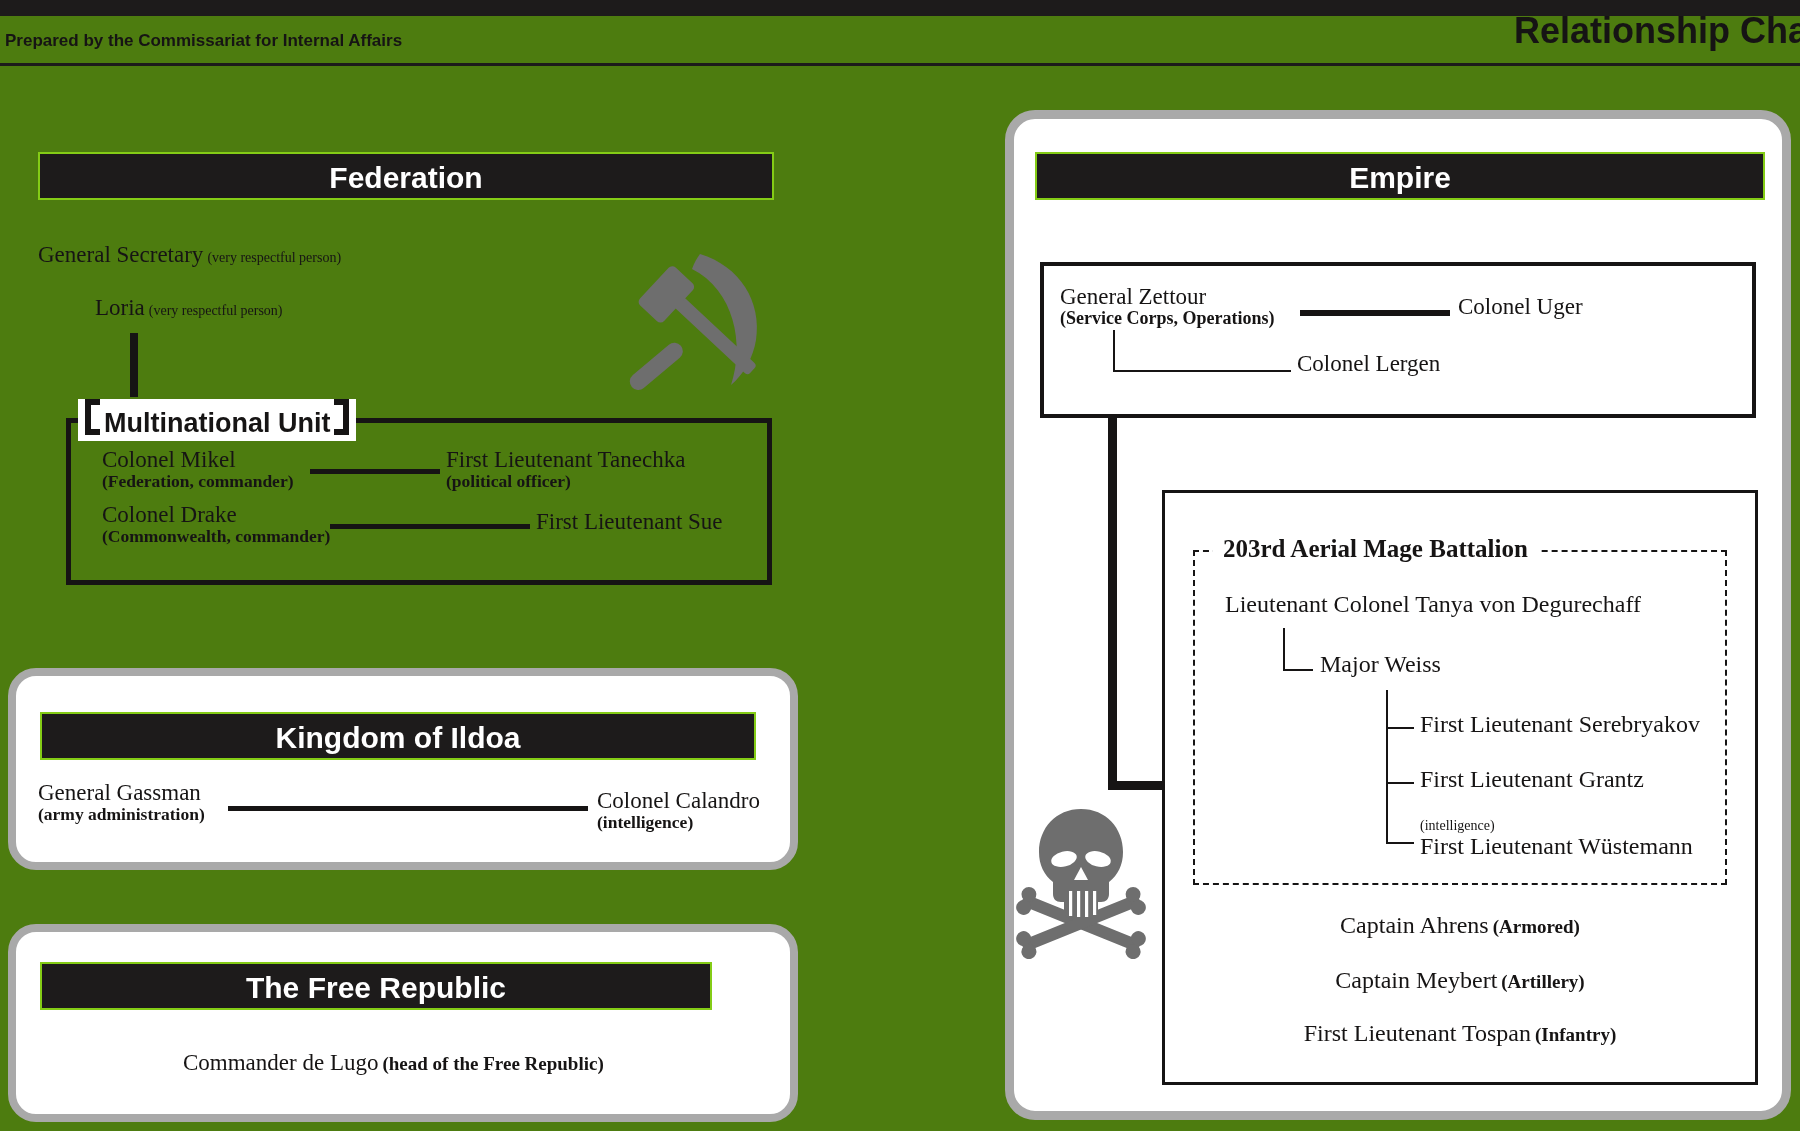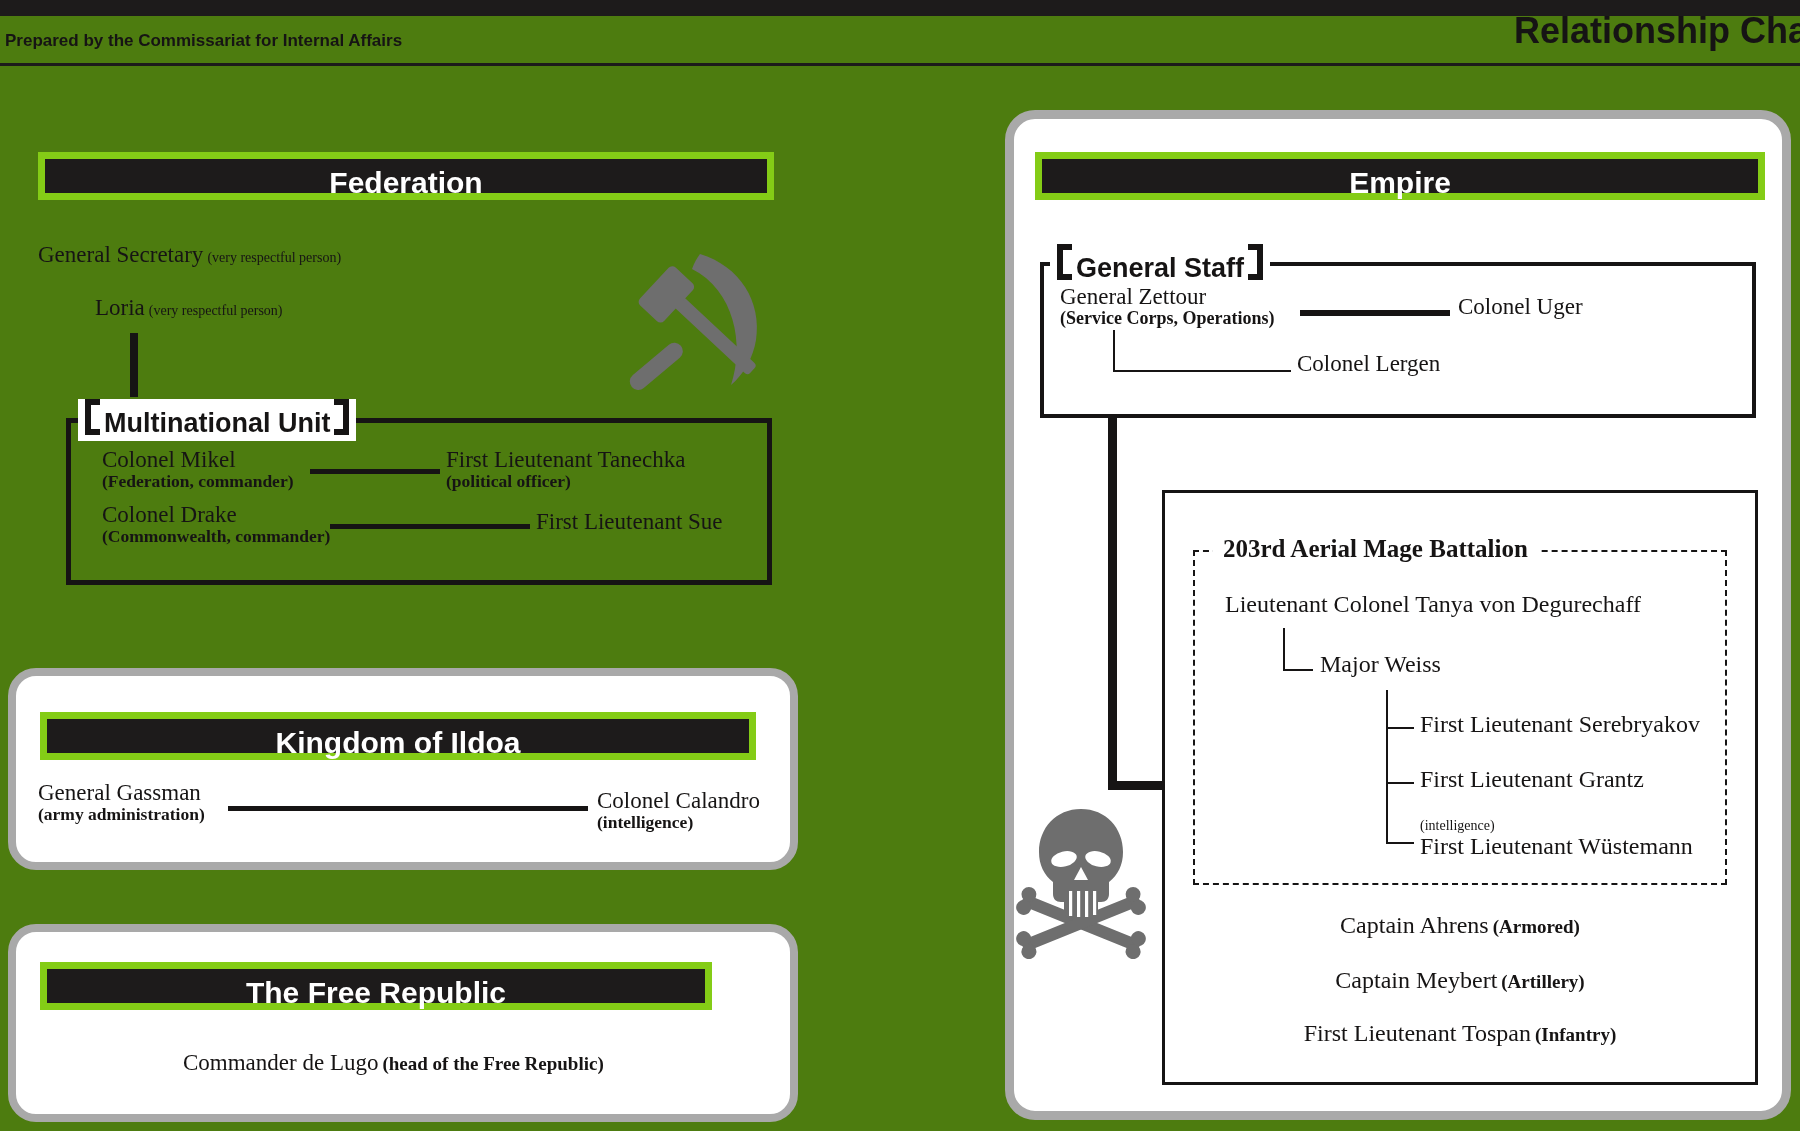--- a/index.html
+++ b/index.html
@@ -7,21 +7,21 @@
           font-family:"Liberation Serif",serif;color:#161414;padding-left:32px;}
   .abs{position:absolute;}
   
   .top-strip{left:0;top:0;width:1800px;height:16px;background:#1d1b1b;}
   .rule{left:0;top:63px;width:1800px;height:3px;background:#1d1b1b;}
   .prepared{left:5px;top:31px;font-family:"Liberation Sans",sans-serif;font-weight:bold;font-size:17px;white-space:nowrap;}
   .doc-title{right:-2px;top:10px;font-family:"Liberation Sans",sans-serif;font-weight:bold;font-size:36px;white-space:nowrap;}
   
   .bar{background:#1d1b1b;color:#ffffff;font-family:"Liberation Sans",sans-serif;font-weight:bold;
        font-size:30px;text-align:center;line-height:48px;height:48px;box-sizing:border-box;
-       border:7px solid #84cc16;white-space:nowrap;}
+       border:2px solid #84cc16;white-space:nowrap;}
   
   .gray-frame{border:8px solid #a9a9a9;border-radius:28px;background:#fff;box-sizing:border-box;}
   
   .black-box{border:5px solid #161414;box-sizing:border-box;background:transparent;}
   .thin-box{border:4px solid #161414;box-sizing:border-box;}
   .mid-box{border:3px solid #161414;box-sizing:border-box;}
   .dashed-box{border:2px dashed #161414;box-sizing:border-box;}
   
   .on-border-label{background:#ffffff;padding:0 7px;white-space:nowrap;
        font-family:"Liberation Sans",sans-serif;font-weight:bold;font-size:27px;line-height:36px;}
@@ -116,23 +116,20 @@
   <div class="abs bar" style="left:40px;top:962px;width:672px;">The Free Republic</div>
   <div class="abs row" style="left:183px;top:1051px;">
     <span class="pname">Commander de Lugo</span>
     <span class="prole-inline">(head of the Free Republic)</span>
   </div>
 
   <div class="abs gray-frame" style="left:1005px;top:110px;width:786px;height:1010px;border-width:9px;border-radius:30px;"></div>
   <div class="abs bar" style="left:1035px;top:152px;width:730px;">Empire</div>
 
   <div class="abs thin-box" style="left:1040px;top:262px;width:716px;height:156px;"></div>
-  <div class="abs on-border-label" style="left:1050px;top:244px;">
-    <span class="lens lens-l"></span><span>General Staff</span><span class="lens lens-r"></span>
-  </div>
   <div class="abs" style="left:1060px;top:285px;">
     <div class="pname">General Zettour</div>
     <div class="prole" style="font-size:18px;">(Service Corps, Operations)</div>
   </div>
   <div class="abs hline" style="left:1300px;top:310px;width:150px;height:6px;"></div>
   <div class="abs pname" style="left:1458px;top:295px;">Colonel Uger</div>
   <div class="abs vline" style="left:1113px;top:330px;width:2px;height:42px;"></div>
   <div class="abs hline" style="left:1113px;top:370px;width:178px;height:2px;"></div>
   <div class="abs pname" style="left:1297px;top:352px;">Colonel Lergen</div>
 

